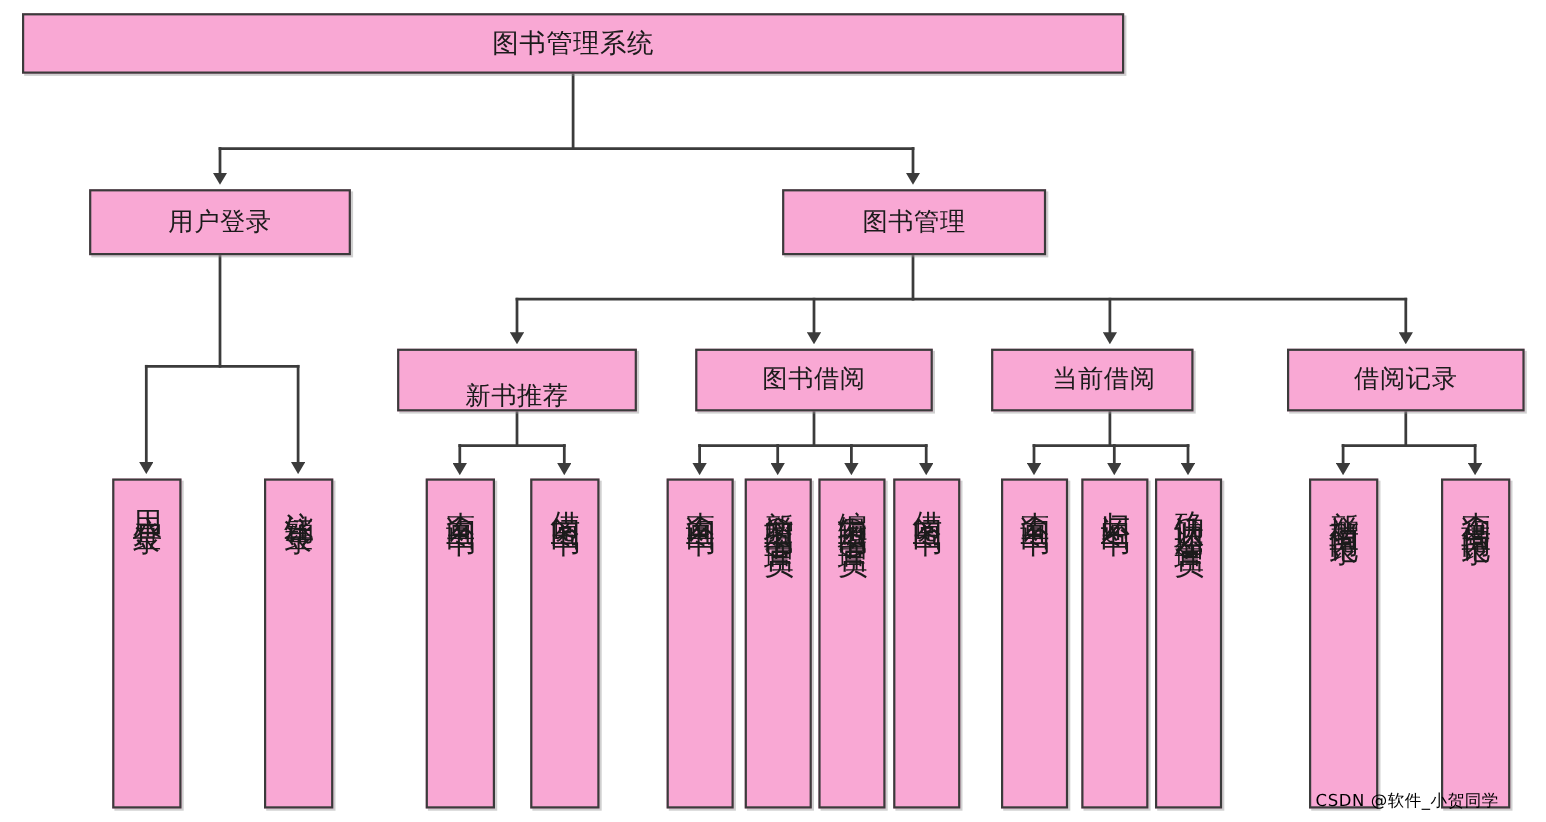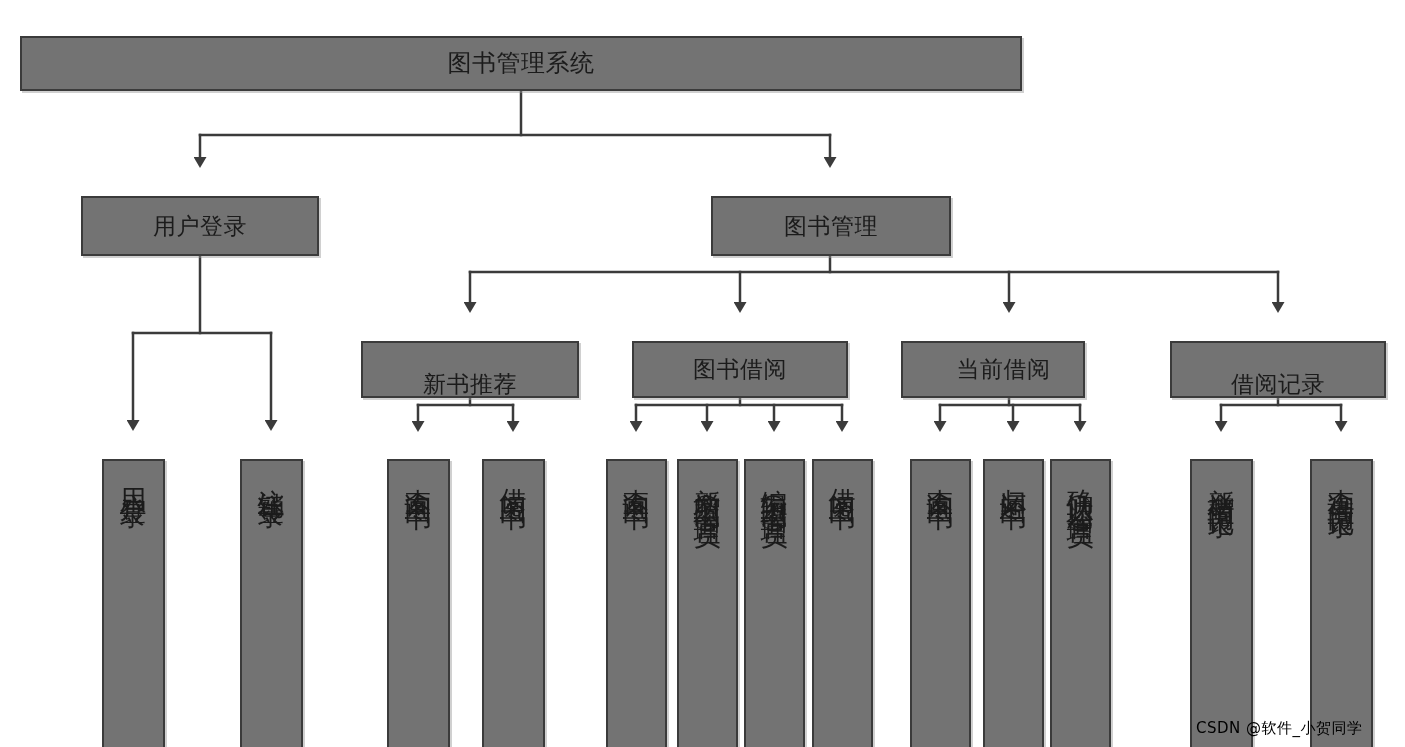--- a/index.html
+++ b/index.html
@@ -22,26 +22,25 @@
     left: 0;
     top: 0;
     width: 1405px;
     height: 747px;
     pointer-events: none;
   }
   .node {
     position: absolute;
     box-sizing: border-box;
     border: 2.5px solid #3b3b3b;
-    background: #737373;
+    background: #f9a8d4;
     display: flex;
     align-items: center;
     justify-content: center;
     box-shadow: 2px 2px 0 rgba(150,150,150,0.45);
-    margin-top: 24px;
   }
   .node .lbl {
     color: #1b1b1b;
     line-height: 1.05;
     text-align: center;
     white-space: nowrap;
   }
   
   .node.h .lbl {
     font-size: 23px;
@@ -142,21 +141,21 @@
 
   <div class="node h" id="node-l3-0" style="left: 361px; top: 317px; width: 218px; height: 57px; align-items: flex-end;">
     <span class="lbl">新书推荐</span>
   </div>
   <div class="node h" id="node-l3-1" style="left: 632px; top: 317px; width: 216px; height: 57px;">
     <span class="lbl">图书借阅</span>
   </div>
   <div class="node h" id="node-l3-2" style="left: 901px; top: 317px; width: 184px; height: 57px; padding-left: 21px;">
     <span class="lbl">当前借阅</span>
   </div>
-  <div class="node h" id="node-l3-3" style="left: 1170px; top: 317px; width: 216px; height: 57px; align-items: flex-end;">
+  <div class="node h" id="node-l3-3" style="left: 1170px; top: 317px; width: 216px; height: 57px;">
     <span class="lbl">借阅记录</span>
   </div>
 
   <div class="node v" id="node-leaf-0" style="left: 102px; top: 435px; width: 63px; height: 300px;">
     <span class="lbl">用户登录</span>
   </div>
   <div class="node v" id="node-leaf-1" style="left: 240px; top: 435px; width: 63px; height: 300px;">
     <span class="lbl">注销登录</span>
   </div>
   <div class="node v" id="node-leaf-2" style="left: 387px; top: 435px; width: 63px; height: 300px;">

